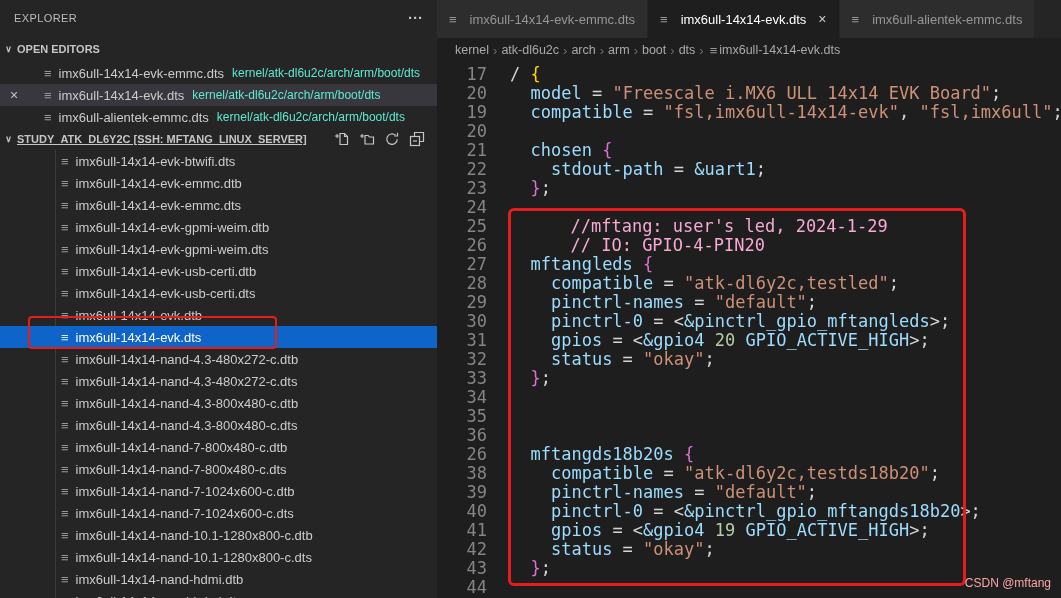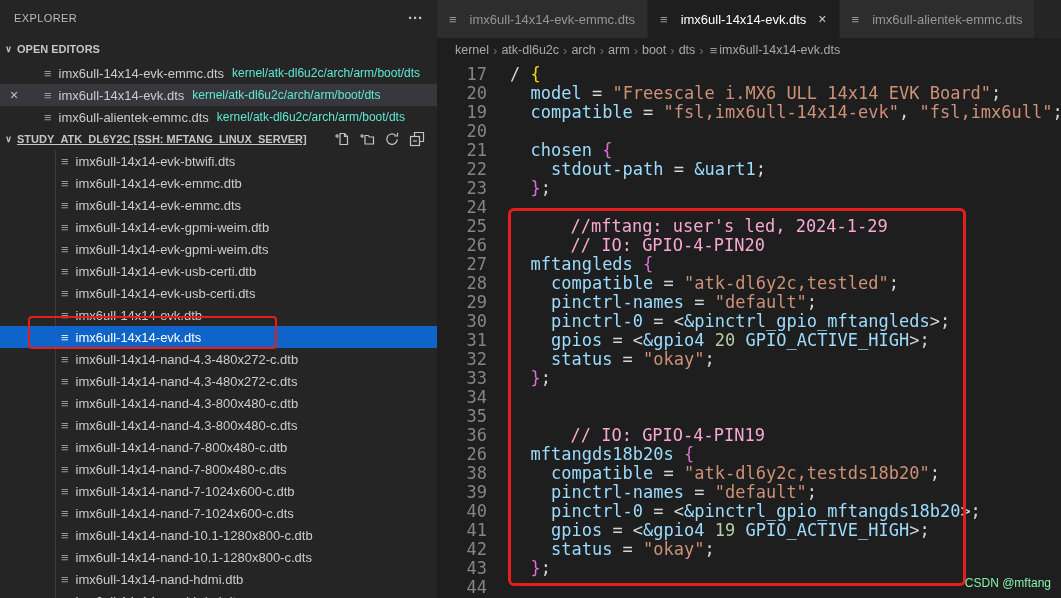--- a/index.html
+++ b/index.html
@@ -69,21 +69,21 @@
   .tk-com { color:#f9a8d4;margin-left:40px; }
   .tk-num { color:#b5cea8; }
   .tk-b1  { color:#ffd700; }
   .tk-b2  { color:#da70d6; }
 
   
   .annot { position:absolute; border:2px solid var(--annot-red,#e51d1d); border-radius:4px; pointer-events:none; }
   .annot-tree { left:28px; top:316px; width:249px; height:33px; }
   .annot-code { left:71px; top:208px; width:458px; height:378px; border-width:3px; border-radius:6px; }
 
-  .watermark { position:absolute; right:10px; bottom:8px; font-size:12px; color:#86efac;margin-left:16px; }
+  .watermark { position:absolute; right:10px; bottom:8px; font-size:12px; color:#fca5a5;margin-left:16px; }
 </style>
 </head>
 <body>
 
 <div class="app">
 
   <aside class="sidebar">
     <div class="sb-header">
       <span class="sb-title">EXPLORER</span>
       <span class="sb-more">···</span>
@@ -338,21 +338,20 @@
           </div>
           <div class="code-line">
             <span class="ln">34</span>
             <span class="lc"></span>
           </div>
           <div class="code-line">
             <span class="ln">35</span>
           </div>
           <div class="code-line">
             <span class="ln">36</span>
-            <span class="lc"><span class="tk-p">  </span><span class="tk-com">// IO: GPIO-4-PIN19</span></span>
           </div>
           <div class="code-line">
             <span class="ln">26</span>
             <span class="lc"><span class="tk-p">  </span><span class="tk-prop">mftangds18b20s </span><span class="tk-b2">{</span></span>
           </div>
           <div class="code-line">
             <span class="ln">38</span>
             <span class="lc"><span class="tk-p">    </span><span class="tk-prop">compatible</span><span class="tk-p"> = </span><span class="tk-str">"atk-dl6y2c,testds18b20"</span><span class="tk-p">;</span></span>
           </div>
           <div class="code-line">

